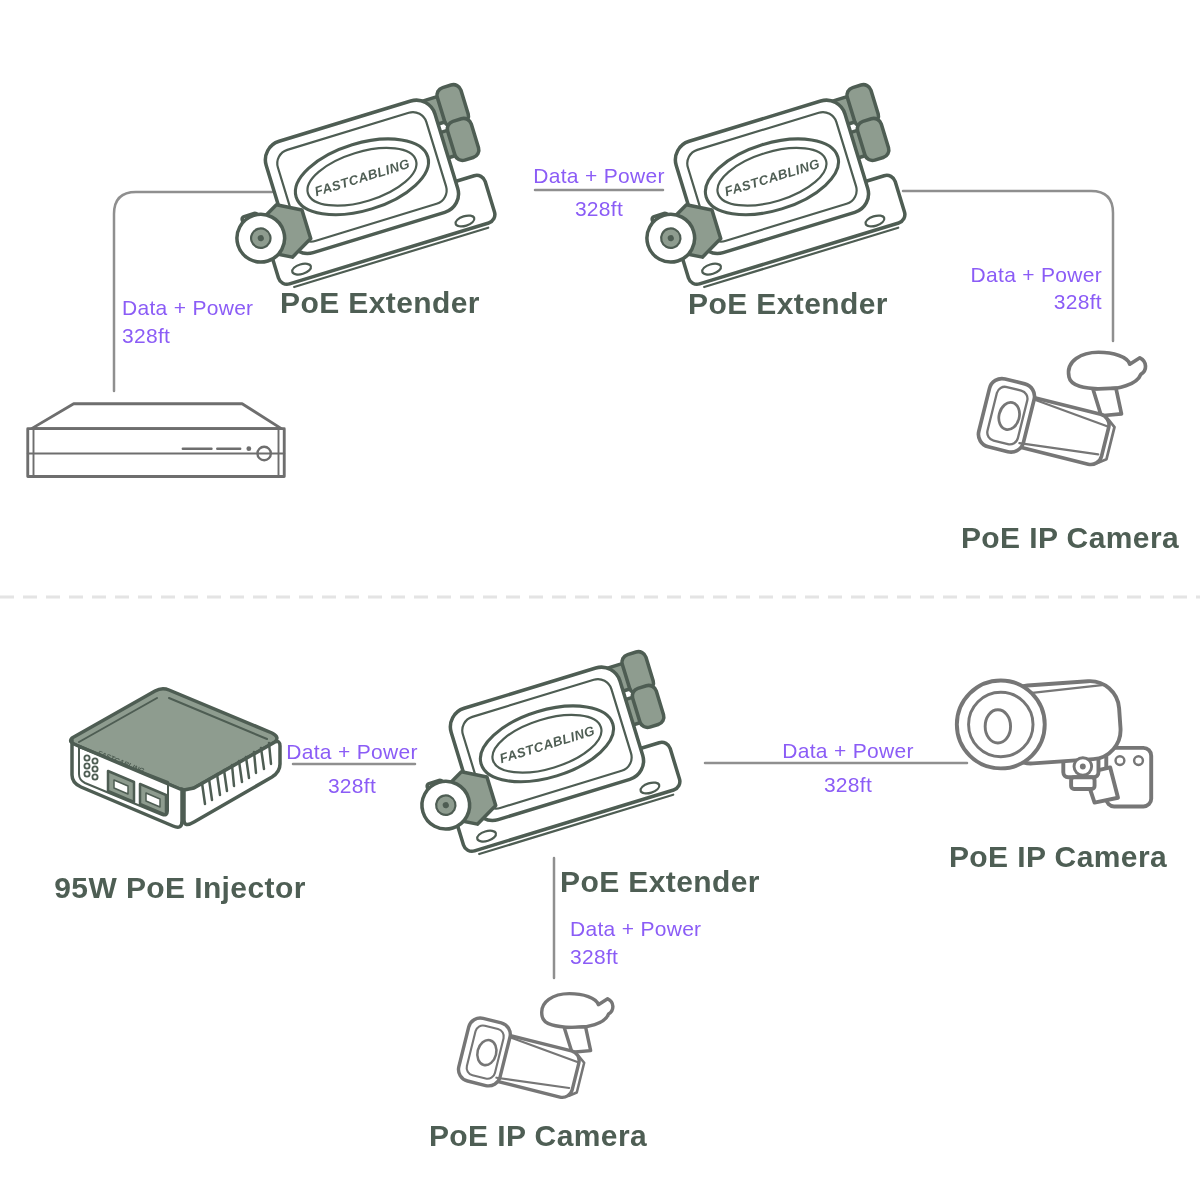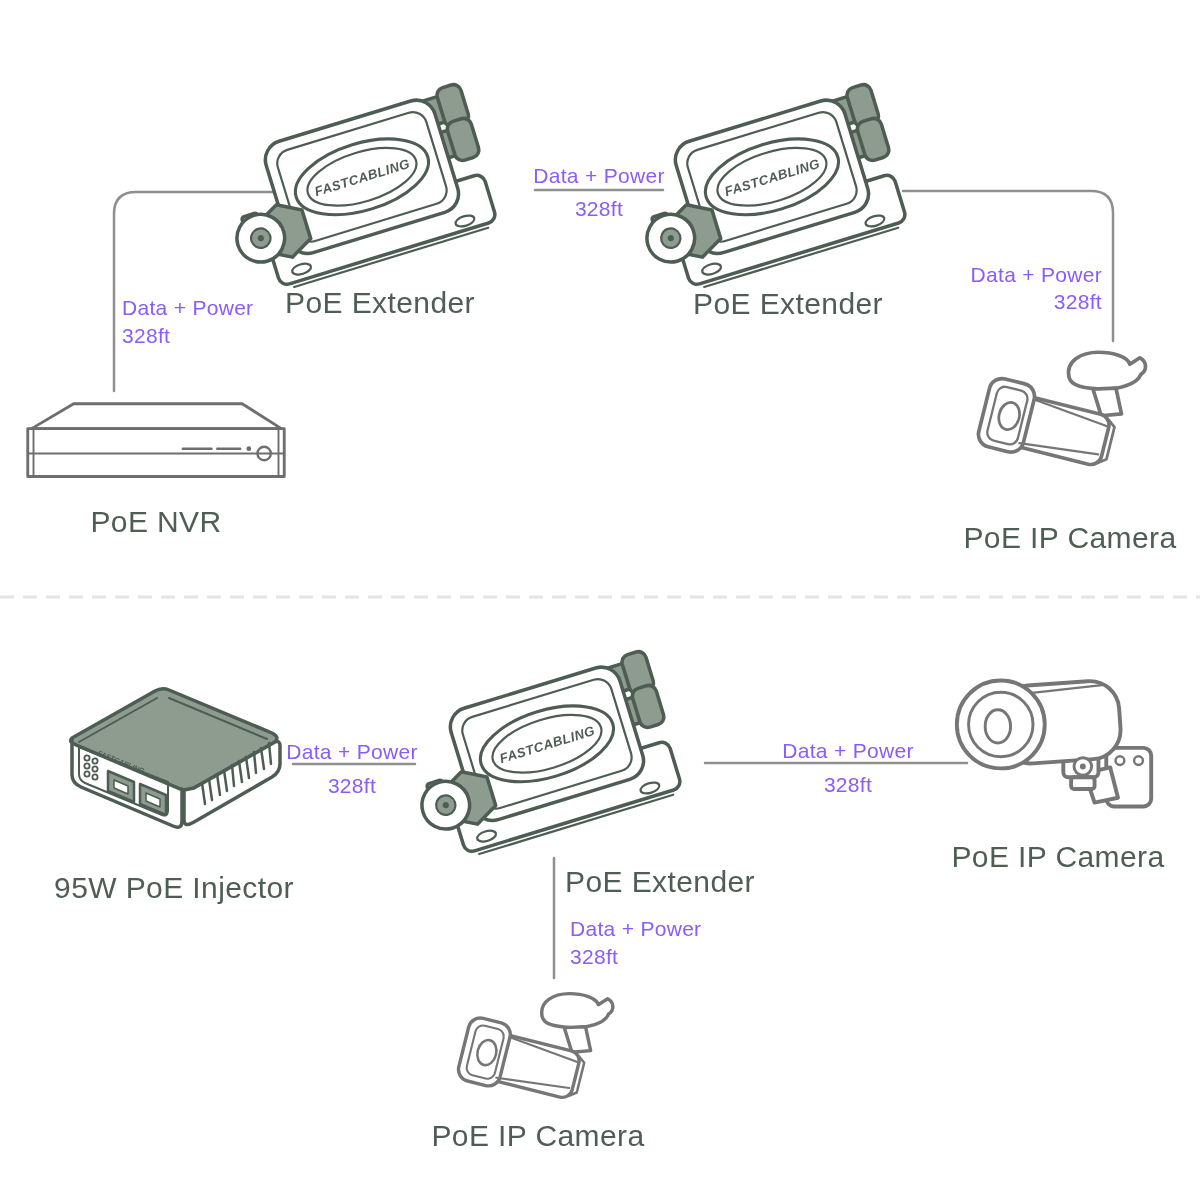--- a/index.html
+++ b/index.html
@@ -3,21 +3,21 @@
 <meta charset="utf-8">
 <style>
   html,body{margin:0;padding:0;background:#ffffff;}
   .stage{
     position:relative;width:1200px;height:1200px;background:#ffffff;overflow:hidden;
     font-family:"Liberation Sans", sans-serif;
   }
   .overlay{position:absolute;left:0;top:0;width:1200px;height:1200px;}
   .dev{position:absolute;}
   .dev-label{
-    position:absolute;color:#4e5e54;font-size:30px;font-weight:400;
+    position:absolute;color:#4e5e54;font-size:30px;font-weight:700;
     letter-spacing:0.4px;text-align:center;line-height:32px;white-space:nowrap;
   }
   .conn-label{
     position:absolute;color:#8b5cf6;font-size:21px;font-weight:400;
     letter-spacing:0.3px;line-height:26px;
   }
   .conn-label span{display:block;}
   .conn-label.center{text-align:center;}
   .conn-label.right{text-align:right;line-height:27px;}
   .conn-label.left{text-align:left;line-height:28px;}
@@ -175,25 +175,24 @@
   </svg>
 
   <svg class="dev" style="left:447px;top:986px;width:170px" viewBox="0 0 200 160">
     <use href="#sym-bullet-cam"></use>
   </svg>
 
   <div class="dev-label" style="left:255px;top:287px;width:250px">PoE Extender</div>
 
   <div class="dev-label" style="left:663px;top:288px;width:250px">PoE Extender</div>
 
-  <div class="dev-label" style="left:36px;top:506px;width:240px">PoE NVR</div>
 
   <div class="dev-label" style="left:945px;top:522px;width:250px">PoE IP Camera</div>
 
-  <div class="dev-label" style="left:24px;top:872px;width:300px">95W PoE Injector</div>
+  <div class="dev-label" style="left:30px;top:872px;width:300px">95W PoE Injector</div>
 
   <div class="dev-label" style="left:535px;top:866px;width:250px">PoE Extender</div>
 
   <div class="dev-label" style="left:933px;top:841px;width:250px">PoE IP Camera</div>
 
   <div class="dev-label" style="left:413px;top:1120px;width:250px">PoE IP Camera</div>
 
   <div class="conn-label left" style="left:122px;top:294px">
     <span>Data + Power</span>
     <span>328ft</span>

